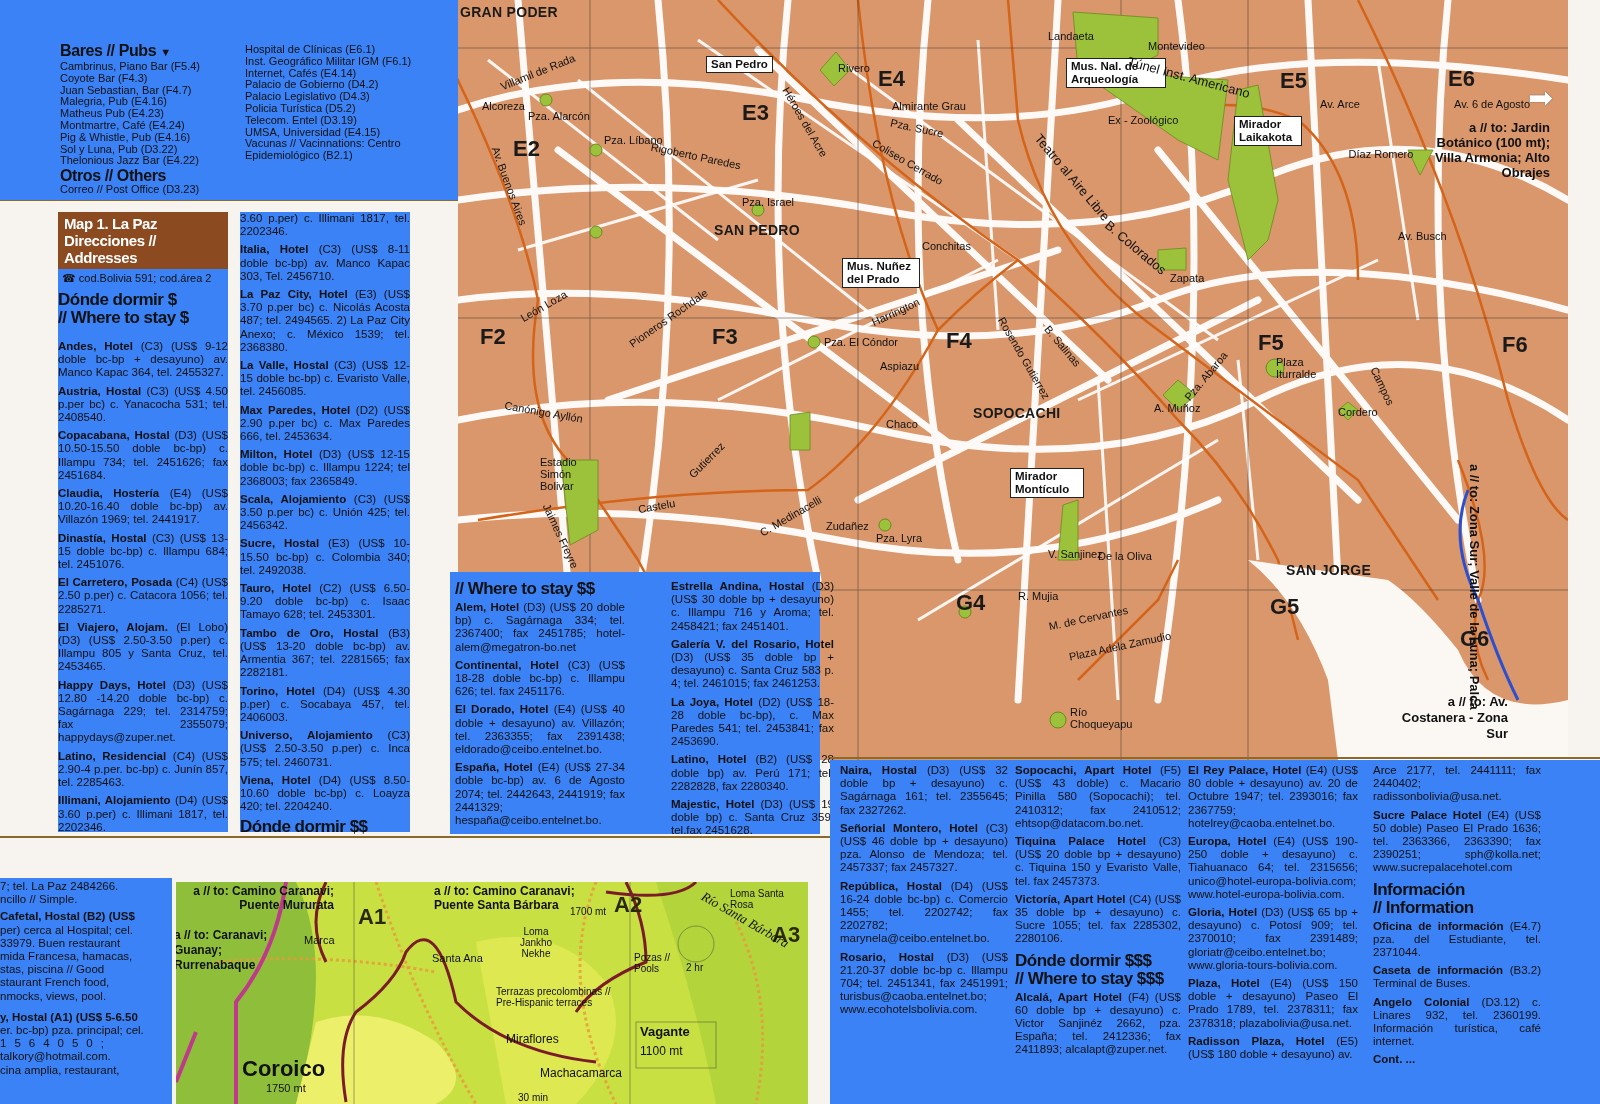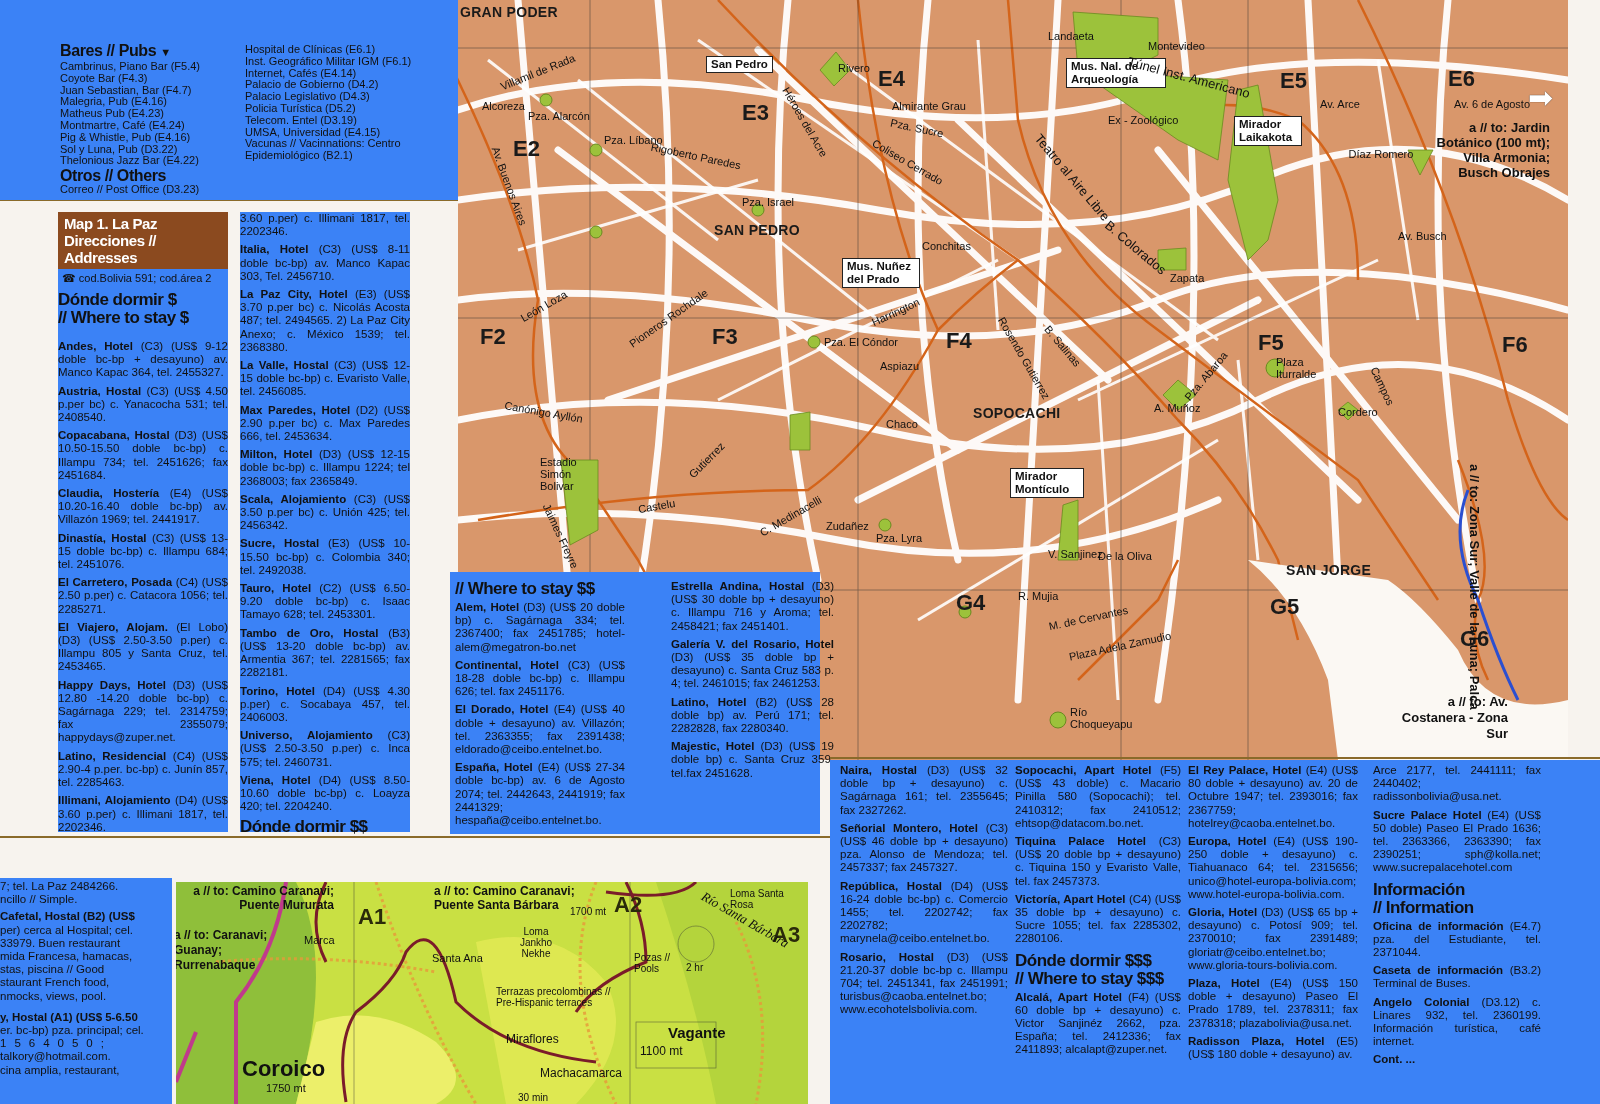--- a/index.html
+++ b/index.html
@@ -258,37 +258,38 @@
   <div class="lbl" style="left:904px;top:380px;transform:rotate(65deg);">Campos</div>
   <div class="lbl" style="left:590px;top:548px;">V. Sanjinez</div>
   <div class="lbl" style="left:640px;top:550px;">De la Oliva</div>
   <div class="lbl" style="left:560px;top:590px;">R. Mujia</div>
   <div class="lbl" style="left:590px;top:612px;transform:rotate(-12deg);">M. de Cervantes</div>
   <div class="lbl" style="left:610px;top:640px;transform:rotate(-12deg);">Plaza Adela Zamudio</div>
   <div class="lbl" style="left:612px;top:706px;width:70px;white-space:normal;">Río Choqueyapu</div>
   <div class="lbl" style="left:948px;top:640px;transform:rotate(55deg);"></div>
   <div class="lbl" style="left:1030px;top:580px;transform:rotate(70deg);"></div>
 
-  <div class="lbl" style="left:972px;top:120px;width:120px;white-space:normal;font-weight:bold;font-size:13px;text-align:right;line-height:15px;">a // to: Jardin Botánico (100 mt); Villa Armonia; Busch Obrajes</div>
+  <div class="lbl" style="left:972px;top:120px;width:120px;white-space:normal;font-weight:bold;font-size:13px;text-align:right;line-height:15px;">a // to: Jardin Botánico (100 mt); Villa Armonia; Alto Obrajes</div>
   <div class="lbl" style="left:1024px;top:464px;transform:rotate(90deg);transform-origin:left top;font-weight:bold;font-size:13px;">a // to: Zona Sur; Valle de la Luna; Palca</div>
   <div class="lbl" style="left:930px;top:694px;width:120px;white-space:normal;font-weight:bold;font-size:13px;text-align:right;line-height:16px;">a // to: Av. Costanera - Zona Sur</div>
   <div style="position:absolute;left:1070px;top:80px;color:#fff;font-size:30px;text-shadow:0 0 1px #000;">➡</div>
 </div>
 
 <div class="panel" style="left:450px;top:572px;width:370px;height:262px;">
   <div style="position:absolute;left:5px;top:8px;width:170px;" class="txt">
     <h3 style="margin-bottom:3px;">// Where to stay $$</h3>
     <div class="entry"><b>Alem, Hotel</b> <span>(D3) (US$ 20 doble bp) c. Sagárnaga 334; tel. 2367400; fax 2451785; hotel-alem@megatron-bo.net</span></div>
     <div class="entry"><b>Continental, Hotel</b> <span>(C3) (US$ 18-28 doble bc-bp) c. Illampu 626; tel. fax 2451176.</span></div>
     <div class="entry"><b>El Dorado, Hotel</b> <span>(E4) (US$ 40 doble + desayuno) av. Villazón; tel. 2363355; fax 2391438; eldorado@ceibo.entelnet.bo.</span></div>
     <div class="entry"><b>España, Hotel</b> <span>(E4) (US$ 27-34 doble bc-bp) av. 6 de Agosto 2074; tel. 2442643, 2441919; fax 2441329; hespaña@ceibo.entelnet.bo.</span></div>
   </div>
   <div style="position:absolute;left:197px;top:8px;width:163px;margin-left:24px;" class="txt">
     <div class="entry"><b>Estrella Andina, Hostal</b> <span>(D3) (US$ 30 doble bp + desayuno) c. Illampu 716 y Aroma; tel. 2458421; fax 2451401.</span></div>
     <div class="entry"><b>Galería V. del Rosario, Hotel</b> <span>(D3) (US$ 35 doble bp + desayuno) c. Santa Cruz 583 p. 4; tel. 2461015; fax 2461253.</span></div>
+    <div class="entry"><b>La Joya, Hotel</b> <span>(D2) (US$ 18-28 doble bc-bp), c. Max Paredes 541; tel. 2453841; fax 2453690.</span></div>
     <div class="entry"><b>Latino, Hotel</b> <span>(B2) (US$ 28 doble bp) av. Perú 171; tel. 2282828, fax 2280340.</span></div>
     <div class="entry"><b>Majestic, Hotel</b> <span>(D3) (US$ 19 doble bp) c. Santa Cruz 359; tel.fax 2451628.</span></div>
   </div>
 </div>
 
 <div class="rule" style="left:0;top:836px;width:830px;height:2px;"></div>
 <div class="rule" style="left:830px;top:757px;width:770px;height:2px;"></div>
 
 <div class="panel" style="left:830px;top:760px;width:770px;height:344px;">
   <div class="txt" style="position:absolute;left:10px;top:4px;width:168px;">
@@ -383,15 +384,15 @@
   <div class="lbl" style="left:330px;top:44px;width:60px;white-space:normal;text-align:center;font-size:10px;">Loma Jankho Nekhe</div>
   <div class="lbl" style="left:394px;top:24px;font-size:10px;">1700 mt</div>
   <div class="lbl" style="left:554px;top:6px;width:60px;white-space:normal;font-size:10px;">Loma Santa Rosa</div>
   <div class="lbl" style="left:520px;top:30px;transform:rotate(30deg);font-family:'Liberation Serif',serif;font-style:italic;font-size:13px;">Río Santa Bárbara</div>
   <div class="lbl" style="left:458px;top:70px;width:50px;white-space:normal;font-size:10px;">Pozas // Pools</div>
   <div class="lbl" style="left:510px;top:80px;font-size:10px;">2 hr</div>
   <div class="lbl" style="left:320px;top:104px;width:120px;white-space:normal;font-size:10px;">Terrazas precolombinas // Pre-Hispanic terraces</div>
   <div class="lbl" style="left:330px;top:150px;font-size:12px;">Miraflores</div>
   <div class="lbl" style="left:364px;top:184px;font-size:12px;">Machacamarca</div>
   <div class="lbl" style="left:342px;top:210px;font-size:10px;">30 min</div>
-  <div class="lbl" style="left:492px;top:142px;font-weight:bold;font-size:15px;">Vagante</div>
+  <div class="lbl" style="left:464px;top:142px;font-weight:bold;font-size:13px;">Vagante</div>
   <div class="lbl" style="left:464px;top:162px;font-size:12px;">1100 mt</div>
 </div>
 
 </body></html>

